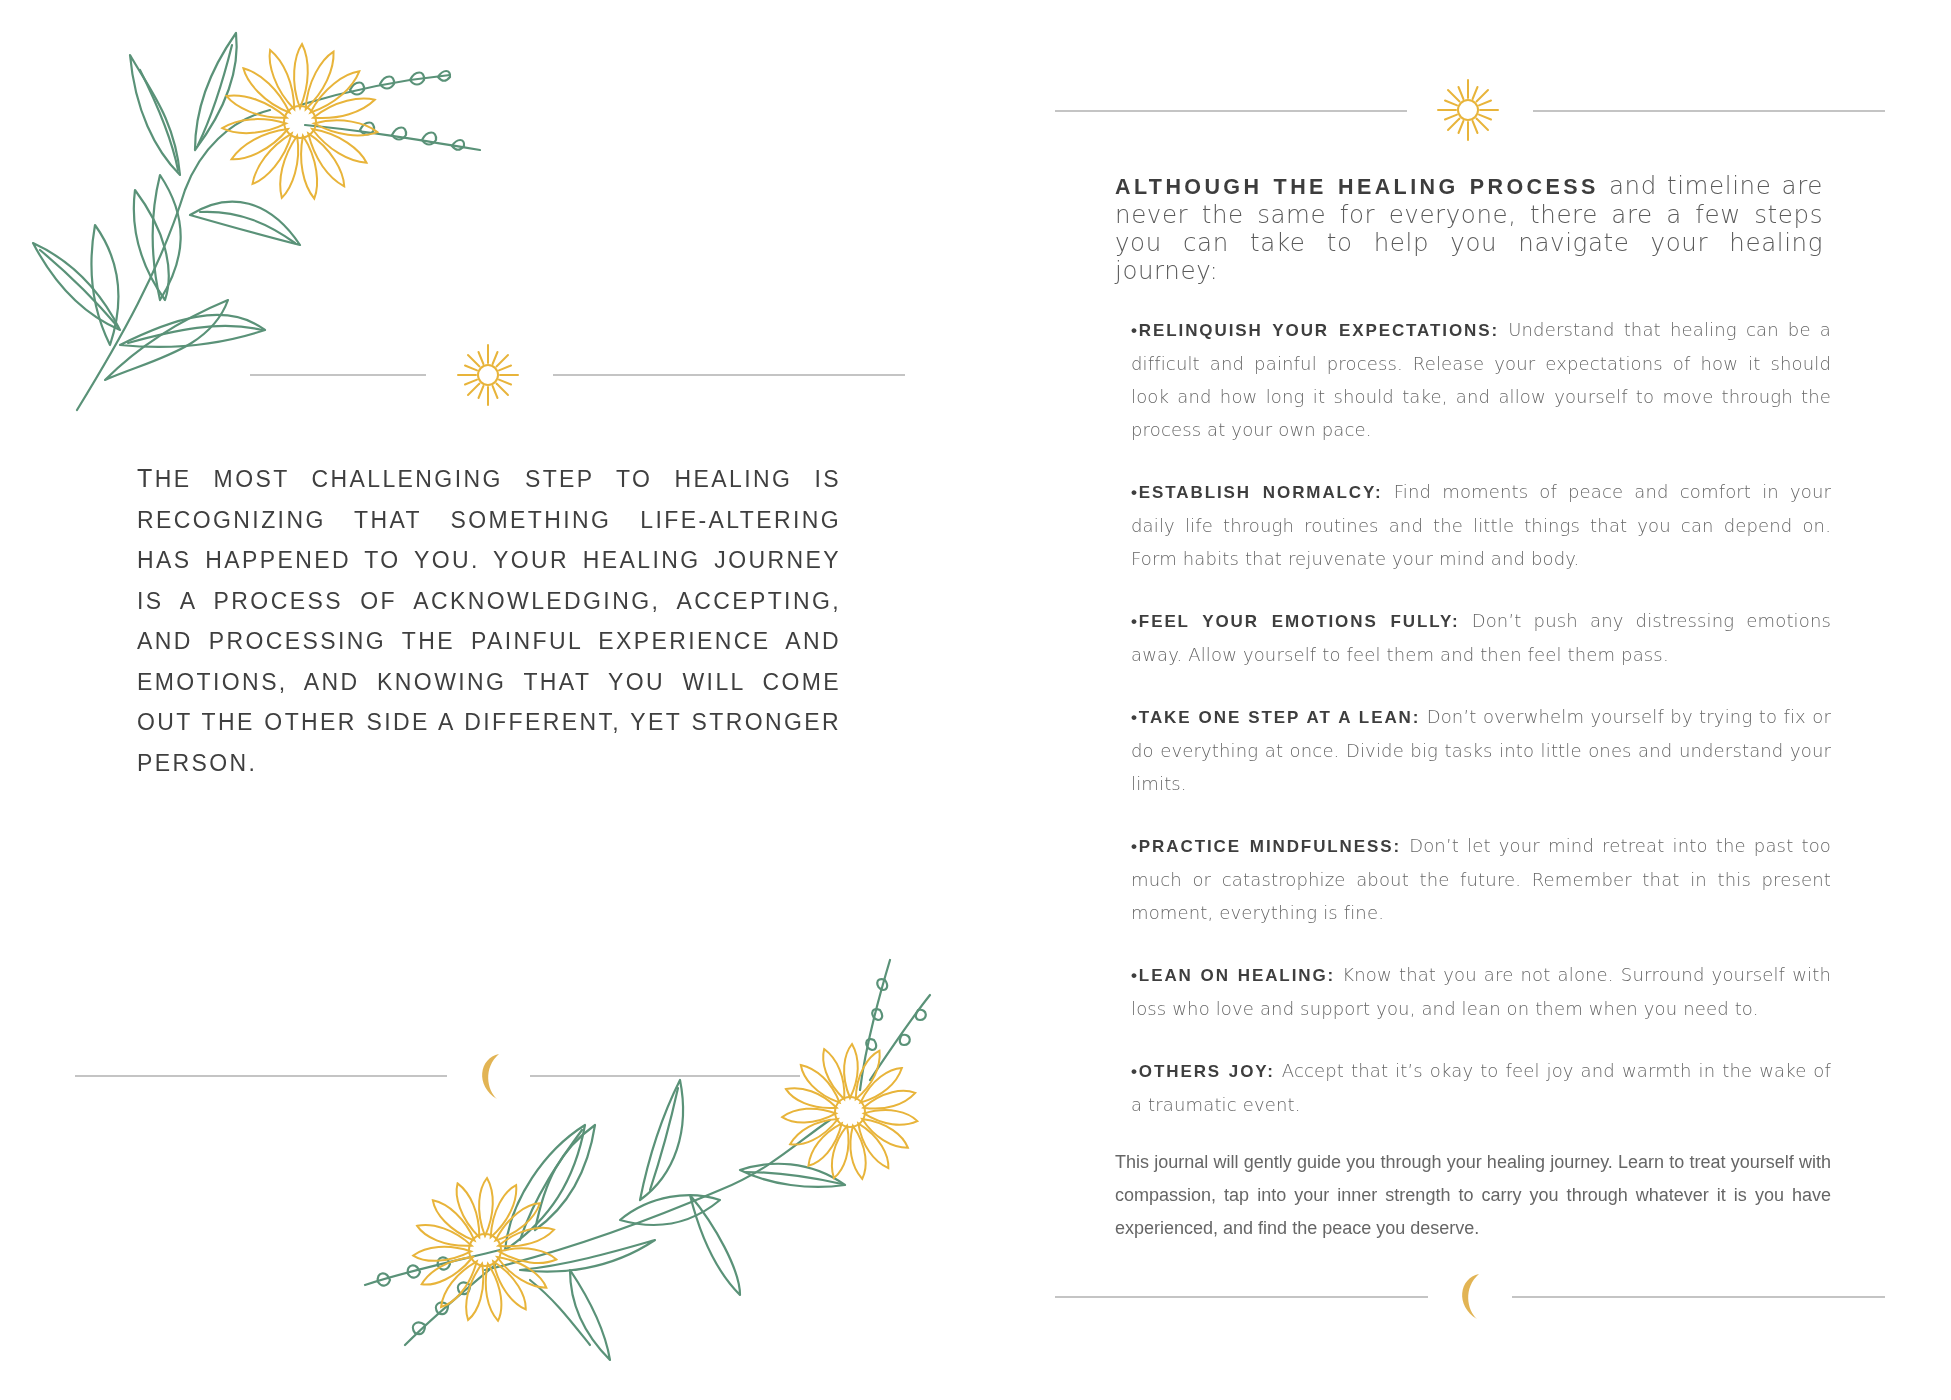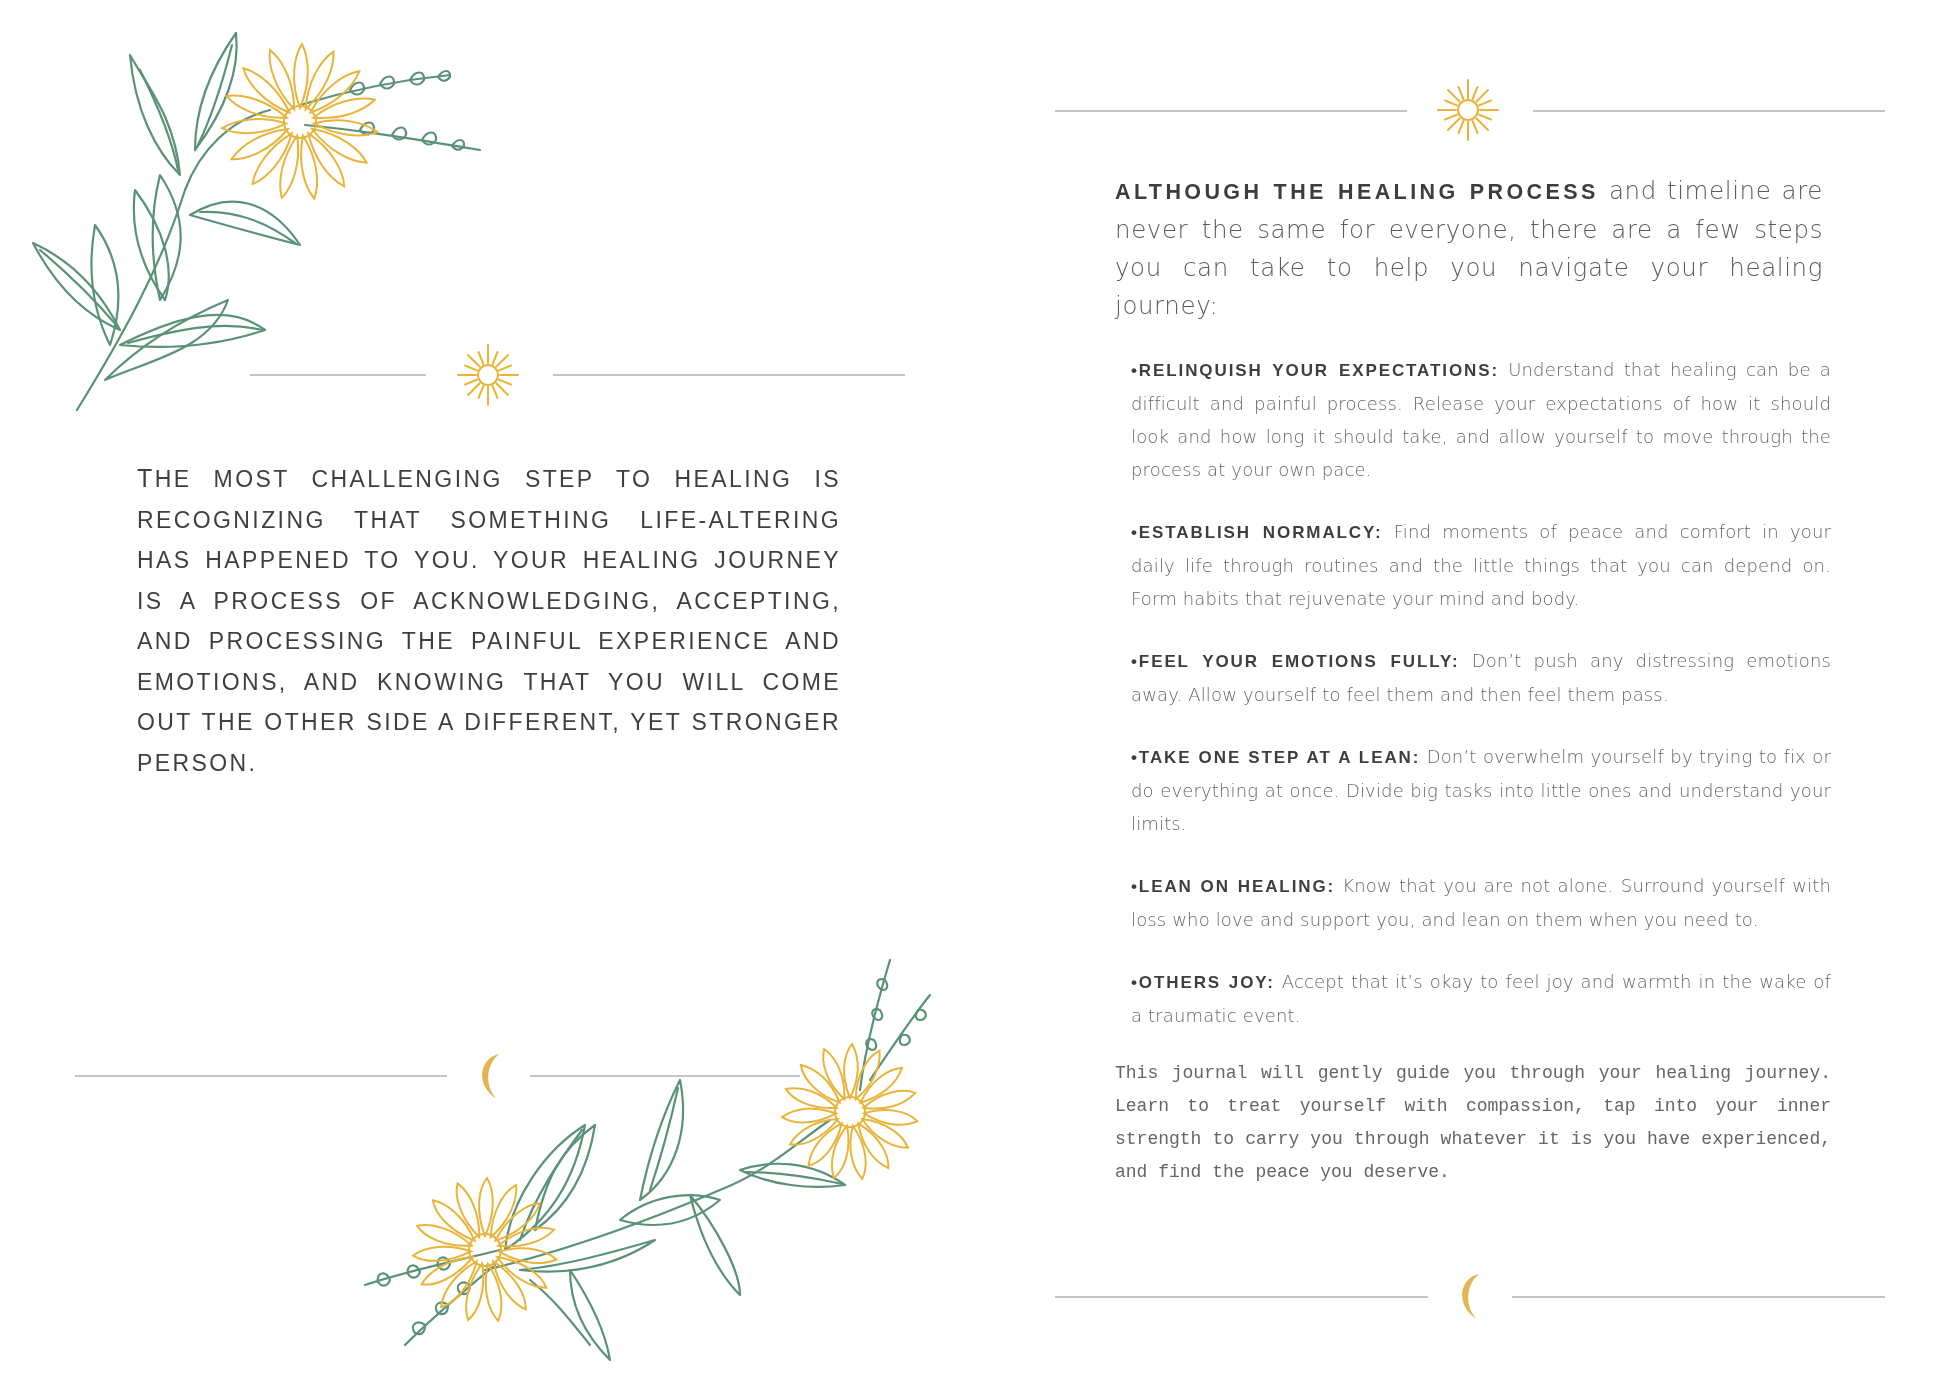--- a/index.html
+++ b/index.html
@@ -6,27 +6,27 @@
   body { width:1951px; height:1400px; position:relative; overflow:hidden; font-family:"DejaVu Sans", sans-serif; color:#4a4a4a; }
   .abs { position:absolute; }
   .divline { position:absolute; height:2px; background:#c4c4c4; }
   .left-text { position:absolute; left:137px; top:458px; width:704px;
     font-family:"Liberation Sans", sans-serif; font-size:23px; letter-spacing:2.4px;
     line-height:40.5px; color:#3f3f3f; text-align:justify; text-align-last:justify; }
   .left-text p { margin:0 0 21px 0; text-transform:uppercase; }
   .left-text p.last { text-align-last:left; }
   .left-text .cap { font-size:25px; }
   .right-col { position:absolute; left:1115px; top:172px; width:716px; color:#5a5a5a; }
-  .intro { font-family:"DejaVu Sans", sans-serif; font-weight:200; font-size:24.5px; line-height:38px;
+  .intro { font-family:"DejaVu Sans", sans-serif; font-weight:200; font-size:24.5px; line-height:28px;
     text-align:justify; letter-spacing:0.6px; color:#5b5b5b; margin:0 8px 28px 0; }
   .intro .lead { font-family:"Liberation Sans", sans-serif; font-weight:bold; letter-spacing:3.4px; color:#3d3d3d; font-size:21.5px; }
   .item { font-family:"DejaVu Sans", sans-serif; font-size:18px; line-height:33px; text-align:justify;
     color:#666666; margin:0 0 29px 16px; font-weight:200; letter-spacing:0.15px; }
   .item .k { font-family:"Liberation Sans", sans-serif; font-weight:bold; font-size:17px; letter-spacing:1.9px; color:#3e3e3e; }
-  .closing { font-family:Liberation Mono, monospace; font-size:18px; line-height:33px; text-align:justify; color:#666666; margin:-4px 0 0 0; }
+  .closing { font-family:Liberation Sans, sans-serif; font-size:18px; line-height:33px; text-align:justify; color:#666666; margin:-4px 0 0 0; }
   svg { overflow:visible; }
 </style>
 </head>
 <body>
 
 <div>
 
   <svg class="abs" style="left:0;top:0;" width="560" height="430" viewBox="0 0 560 430">
     <g fill="none" stroke="#5a9278" stroke-width="2.2" stroke-linejoin="round" stroke-linecap="round">
 
@@ -223,20 +223,21 @@
   </svg>
   <div class="divline" style="left:1533px;top:110px;width:352px;"></div>
 
   <div class="right-col">
     <p class="intro"><span class="lead">ALTHOUGH THE HEALING PROCESS</span><span> and timeline are never the same for everyone, there are a few steps you can take to help you navigate your healing journey:</span></p>
 
     <p class="item"><span class="k">•</span><span class="k">RELINQUISH YOUR EXPECTATIONS:</span><span> Understand that healing can be a difficult and painful process. Release your expectations of how it should look and how long it should take, and allow yourself to move through the process at your own pace.</span></p>
     <p class="item"><span class="k">•</span><span class="k">ESTABLISH NORMALCY:</span><span> Find moments of peace and comfort in your daily life through routines and the little things that you can depend on. Form habits that rejuvenate your mind and body.</span></p>
     <p class="item"><span class="k">•</span><span class="k">FEEL YOUR EMOTIONS FULLY:</span><span> Don’t push any distressing emotions away. Allow yourself to feel them and then feel them pass.</span></p>
     <p class="item"><span class="k">•</span><span class="k">TAKE ONE STEP AT A LEAN:</span><span> Don’t overwhelm yourself by trying to fix or do everything at once. Divide big tasks into little ones and understand your limits.</span></p>
+    <p class="item"><span class="k">•</span><span class="k">PRACTICE MINDFULNESS:</span><span> Don’t let your mind retreat into the past too much or catastrophize about the future. Remember that in this present moment, everything is fine.</span></p>
     <p class="item"><span class="k">•</span><span class="k">LEAN ON HEALING:</span><span> Know that you are not alone. Surround yourself with loss who love and support you, and lean on them when you need to.</span></p>
     <p class="item"><span class="k">•</span><span class="k">OTHERS JOY:</span><span> Accept that it’s okay to feel joy and warmth in the wake of a traumatic event.</span></p>
 
     <p class="closing">This journal will gently guide you through your healing journey. Learn to treat yourself with compassion, tap into your inner strength to carry you through whatever it is you have experienced, and find the peace you deserve.</p>
   </div>
 
   <div class="divline" style="left:1055px;top:1296px;width:373px;"></div>
   <svg class="abs" style="left:1453px;top:1272px;" width="34" height="50" viewBox="0 0 34 50">
     <path d="M26 2 C6 6 2 34 24 47 C14 38 10 16 26 2 Z" fill="#e2b454"></path>
   </svg>

